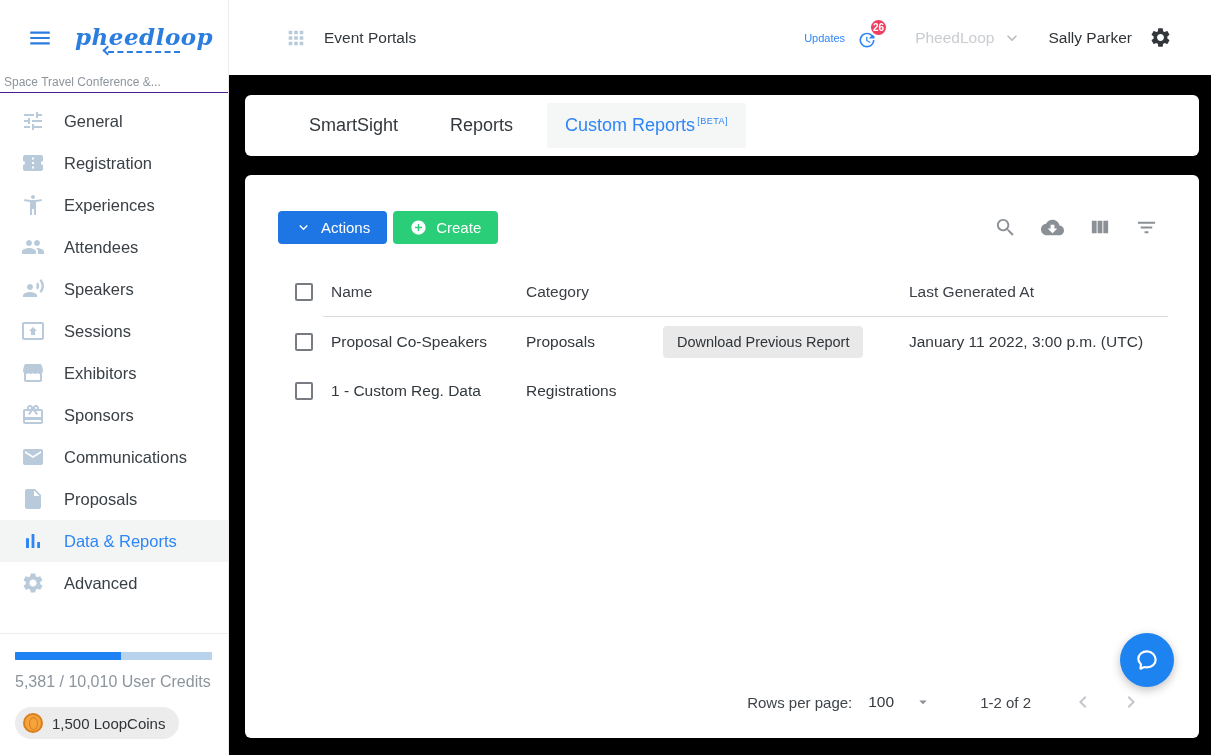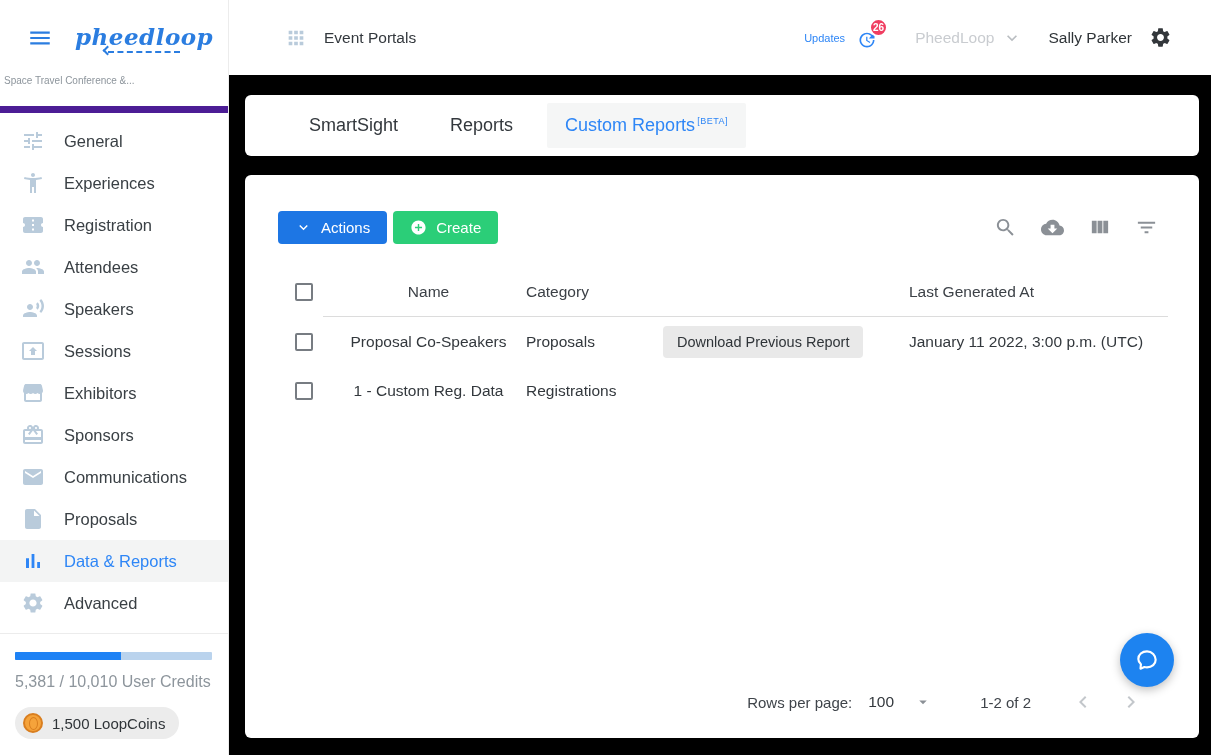--- a/index.html
+++ b/index.html
@@ -8,21 +8,21 @@
 
   
   .sidebar { position:absolute; left:0; top:0; width:229px; height:755px; background:#fff; border-right:1px solid #ececec; display:flex; flex-direction:column; z-index:3; }
   .sidebar-header { height:75px; display:flex; align-items:center; padding-left:27px; gap:22px; flex:none; }
   .hamburger { background:none; border:none; cursor:pointer; color:#2b7de0; width:26px; height:26px; padding:0; }
   .hamburger svg { width:26px; height:26px; }
   .logo { display:flex; flex-direction:column; align-items:center; }
   .logo-text { color:#2b7de0; font-size:23px; font-weight:700; font-style:italic; letter-spacing:.5px; font-family:"DejaVu Serif", serif; }
   .logo-underline { width:72px; height:0; border-bottom:2px dashed #2b7de0; position:relative; margin-top:1px; }
   .logo-underline::before { content:""; position:absolute; left:-4px; top:-4px; border:solid #2b7de0; border-width:0 0 2px 2px; width:5px; height:5px; transform:rotate(45deg); }
-  .event-name { padding:0 6px 20px 4px; font-size:10px; color:#8d959c; border-bottom:7px solid #4c1d95; white-space:nowrap; overflow:hidden; flex:none; }
+  .event-name { padding:0 6px 3px 4px; font-size:12px; color:#8d959c; border-bottom:1px solid #4c1d95; white-space:nowrap; overflow:hidden; flex:none; }
   .nav { flex:1; padding-top:7px; }
   .nav-item { height:42px; display:flex; align-items:center; padding-left:21px; gap:19px; font-size:16.5px; color:#3a4045; cursor:pointer; }
   .nav-item .nicon { width:24px; height:24px; color:#b9cbdb; flex:none; }
   .nav-item .nicon svg { width:24px; height:24px; display:block; }
   .nav-item.active { background:#f3f4f4; color:#2e86f6; }
   .nav-item.active .nicon { color:#2e86f6; }
   .sidebar-bottom { border-top:1px solid #ececec; padding:18px 16px 16px 15px; flex:none; }
   .progress { height:8px; background:#bad3ed; overflow:hidden; border-radius:1px; }
   .progress-fill { height:100%; width:53.8%; background:#1e82f5; }
   .credits-text { margin-top:13px; font-size:16px; color:#8d959c; white-space:nowrap; }
@@ -66,21 +66,21 @@
   .btn-create { background:#2bce78; margin-left:6px; }
   .toolbar-icons { margin-left:auto; display:flex; align-items:center; gap:23px; }
   .icon-btn { background:none; border:none; cursor:pointer; color:#8b9096; width:24px; height:24px; padding:0; }
   .icon-btn svg { width:23px; height:23px; display:block; }
 
   .table { position:absolute; top:92px; left:0; right:0; }
   .trow { display:flex; align-items:center; padding-left:50px; padding-right:31px; height:49px; font-size:15.5px; color:#33383d; }
   .trow.thead { height:50px; position:relative; color:#3c4147; }
   .trow.thead::after { content:""; position:absolute; left:78px; right:31px; bottom:0; border-bottom:1px solid #dcdcdc; }
   .col-check { width:36px; flex:none; }
-  .col-name { width:195px; flex:none;text-align:center; }
+  .col-name { width:195px; flex:none; }
   .col-category { width:137px; flex:none; }
   .col-action { width:246px; flex:none; }
   .col-last { flex:1; }
   .checkbox { width:18px; height:18px; border:2px solid #777c82; border-radius:2px; background:#fff; cursor:pointer; padding:0; display:block; }
   .dl-btn { background:#e9e9e9; border:none; border-radius:4px; padding:8px 14px; font-size:14.5px; color:#2f3438; font-family:inherit; cursor:pointer; }
 
   .pagination { position:absolute; bottom:24px; right:56px; display:flex; align-items:center; font-size:15px; color:#3f444a; }
   .rpp-select { display:flex; align-items:center; gap:20px; margin-left:16px; background:none; border:none; cursor:pointer; font-family:inherit; font-size:15.5px; color:#33383d; }
   .rpp-caret { color:#8b9096; width:18px; height:18px; }
   .rpp-caret svg { width:18px; height:18px; display:block; }
@@ -116,32 +116,32 @@
         <span class="nicon">
             <svg viewBox="0 0 24 24" fill="currentColor">
               <path d="M3 17v2h6v-2H3zM3 5v2h10V5H3zm10 16v-2h8v-2h-8v-2h-2v6h2zM7 9v2H3v2h4v2h2V9H7zm14 4v-2H11v2h10zm-6-4h2V7h4V5h-4V3h-2v6z"></path>
             </svg>
           </span>
         <span>General</span>
       </div>
       <div class="nav-item">
         <span class="nicon">
             <svg viewBox="0 0 24 24" fill="currentColor">
+              <path d="M22 10V6c0-1.11-.9-2-2-2H4c-1.1 0-1.99.89-1.99 2v4c1.1 0 1.99.9 1.99 2s-.89 2-2 2v4c0 1.1.9 2 2 2h16c1.1 0 2-.9 2-2v-4c-1.1 0-2-.9-2-2s.9-2 2-2zm-9 7.5h-2v-2h2v2zm0-4.5h-2v-2h2v2zm0-4.5h-2v-2h2v2z"></path>
+            </svg>
+          </span>
+        <span>Registration</span>
+      </div>
+      <div class="nav-item">
+        <span class="nicon">
+            <svg viewBox="0 0 24 24" fill="currentColor">
               <path d="M20.5 6c-2.61.7-5.67 1-8.5 1s-5.89-.3-8.5-1L3 8c1.86.5 4 .83 6 1v13h2v-6h2v6h2V9c2-.17 4.14-.5 6-1l-.5-2zM12 6c1.1 0 2-.9 2-2s-.9-2-2-2-2 .9-2 2 .9 2 2 2z"></path>
             </svg>
           </span>
         <span>Experiences</span>
-      </div>
-      <div class="nav-item">
-        <span class="nicon">
-            <svg viewBox="0 0 24 24" fill="currentColor">
-              <path d="M22 10V6c0-1.11-.9-2-2-2H4c-1.1 0-1.99.89-1.99 2v4c1.1 0 1.99.9 1.99 2s-.89 2-2 2v4c0 1.1.9 2 2 2h16c1.1 0 2-.9 2-2v-4c-1.1 0-2-.9-2-2s.9-2 2-2zm-9 7.5h-2v-2h2v2zm0-4.5h-2v-2h2v2zm0-4.5h-2v-2h2v2z"></path>
-            </svg>
-          </span>
-        <span>Registration</span>
       </div>
       <div class="nav-item">
         <span class="nicon">
             <svg viewBox="0 0 24 24" fill="currentColor">
               <path d="M16 11c1.66 0 2.99-1.34 2.99-3S17.66 5 16 5c-1.66 0-3 1.34-3 3s1.34 3 3 3zm-8 0c1.66 0 2.99-1.34 2.99-3S9.66 5 8 5C6.34 5 5 6.34 5 8s1.34 3 3 3zm0 2c-2.33 0-7 1.17-7 3.5V19h14v-2.5c0-2.33-4.67-3.5-7-3.5zm8 0c-.29 0-.62.02-.97.05 1.16.84 1.97 1.97 1.97 3.45V19h6v-2.5c0-2.33-4.67-3.5-7-3.5z"></path>
             </svg>
           </span>
         <span>Attendees</span>
       </div>
       <div class="nav-item">

